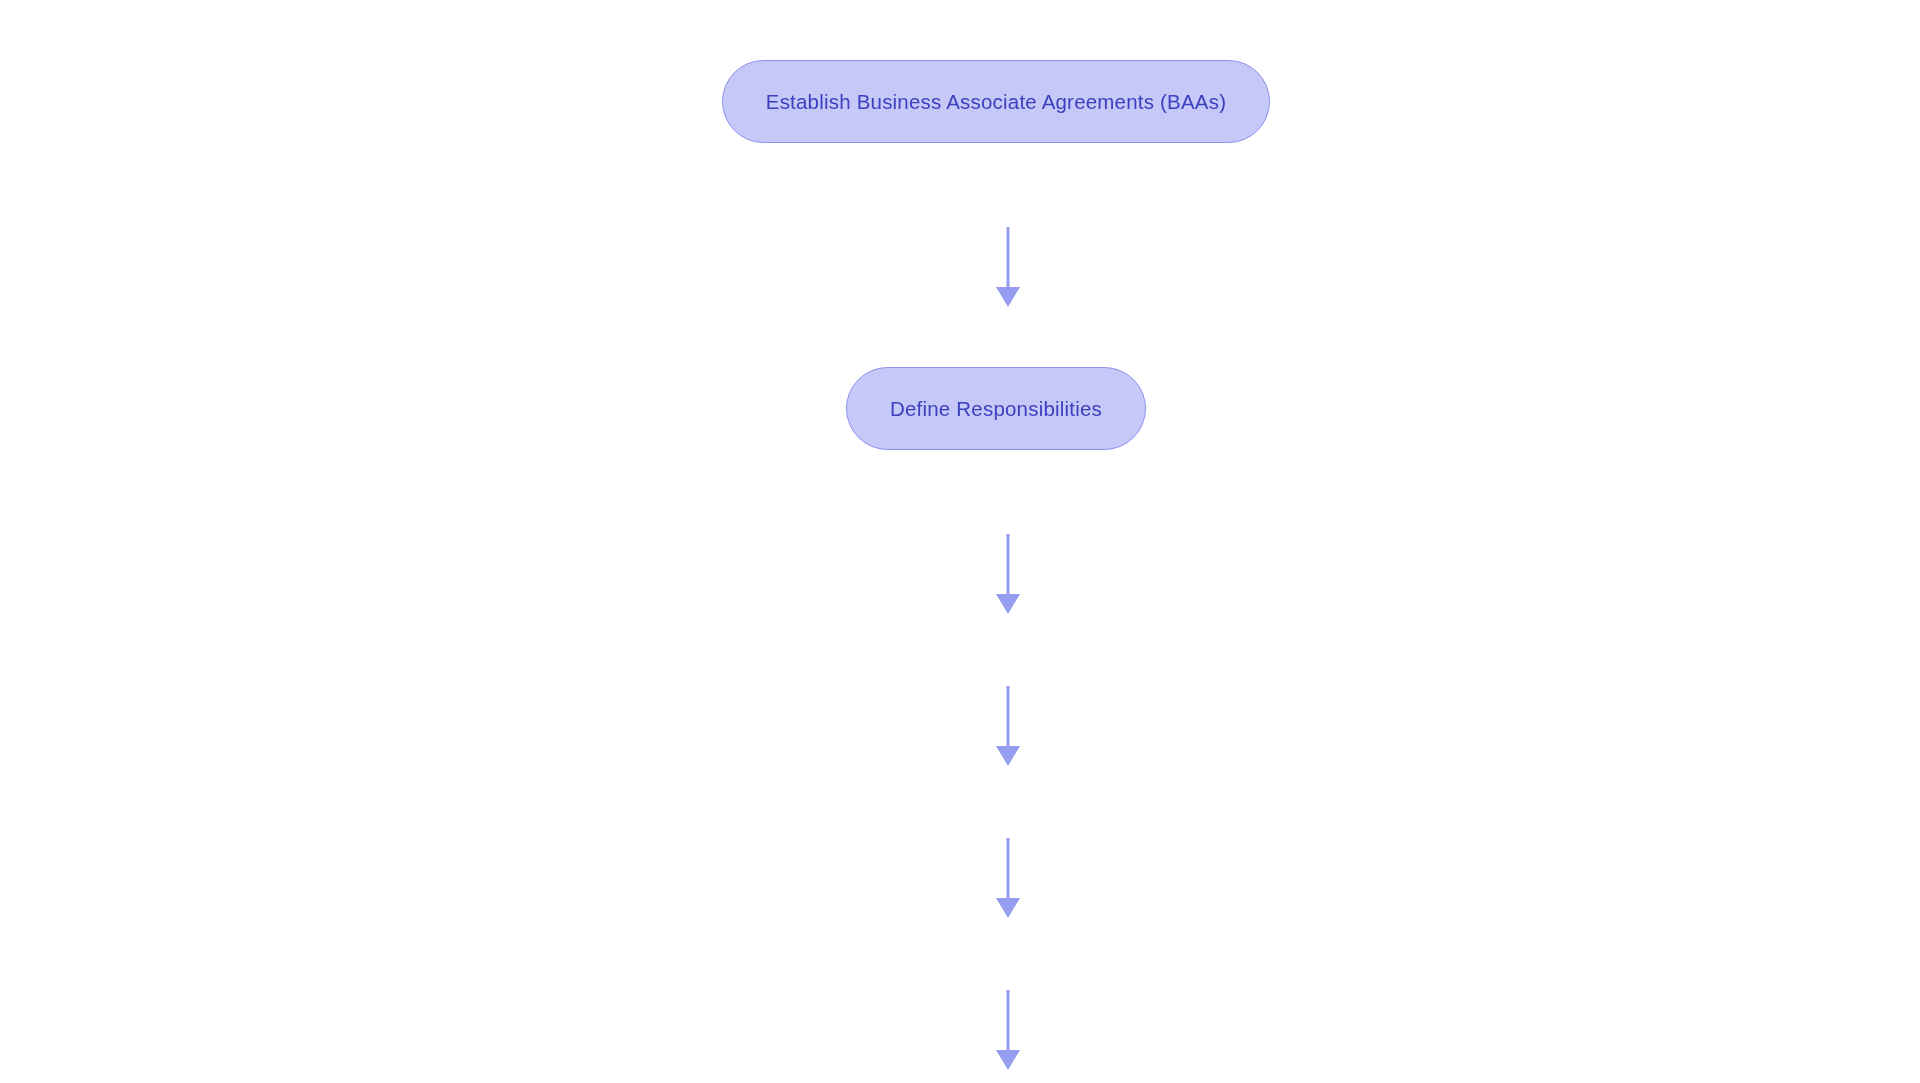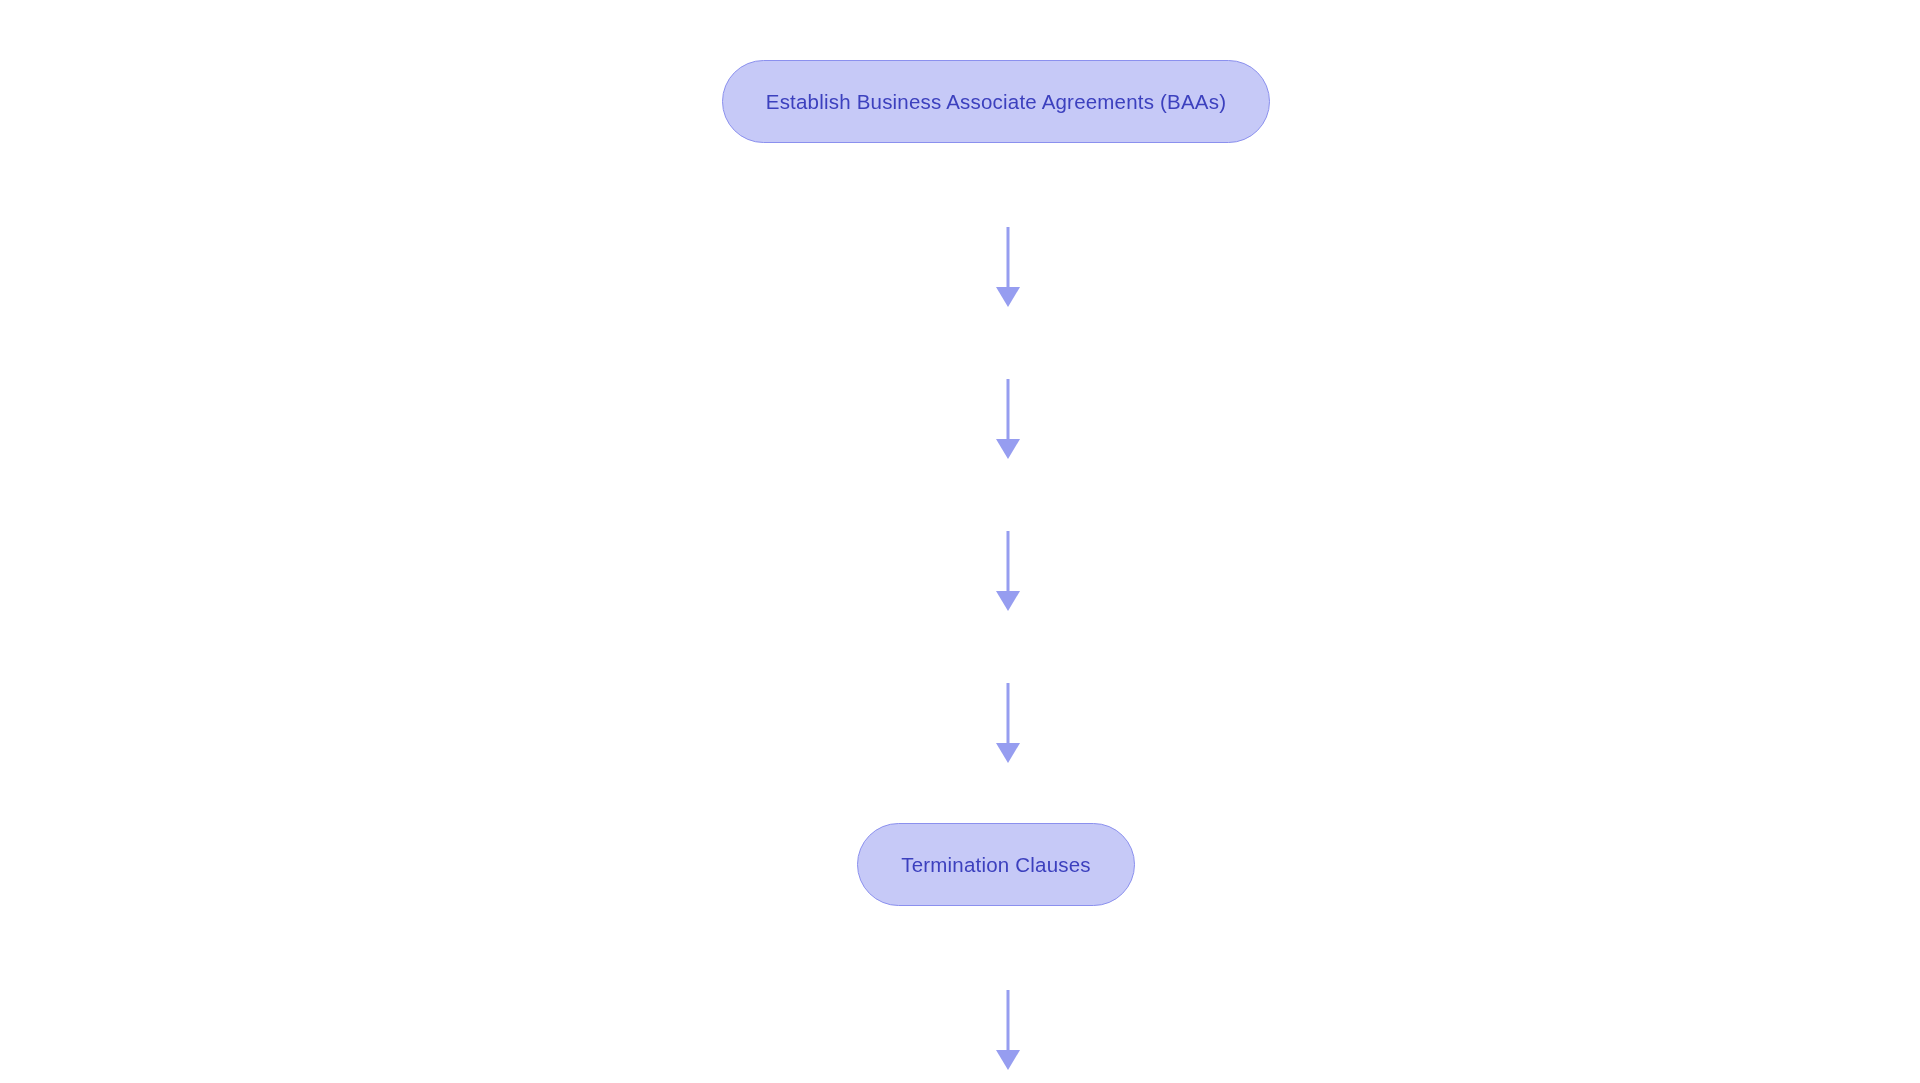--- a/index.html
+++ b/index.html
@@ -65,39 +65,39 @@
 
 <div class="flowchart">
 
   <div class="node">Establish Business Associate Agreements (BAAs)</div>
 
   <div class="arrow">
     <div class="arrow-line"></div>
     <div class="arrow-head"></div>
   </div>
 
+  <div class="node">Define Responsibilities</div>
 
   <div class="arrow">
     <div class="arrow-line"></div>
     <div class="arrow-head"></div>
   </div>
 
 
   <div class="arrow">
     <div class="arrow-line"></div>
     <div class="arrow-head"></div>
   </div>
 
 
   <div class="arrow">
     <div class="arrow-line"></div>
     <div class="arrow-head"></div>
   </div>
 
-  <div class="node">Termination Clauses</div>
 
   <div class="arrow">
     <div class="arrow-line"></div>
     <div class="arrow-head"></div>
   </div>
 
 
   <div class="arrow">
     <div class="arrow-line"></div>
     <div class="arrow-head"></div>

